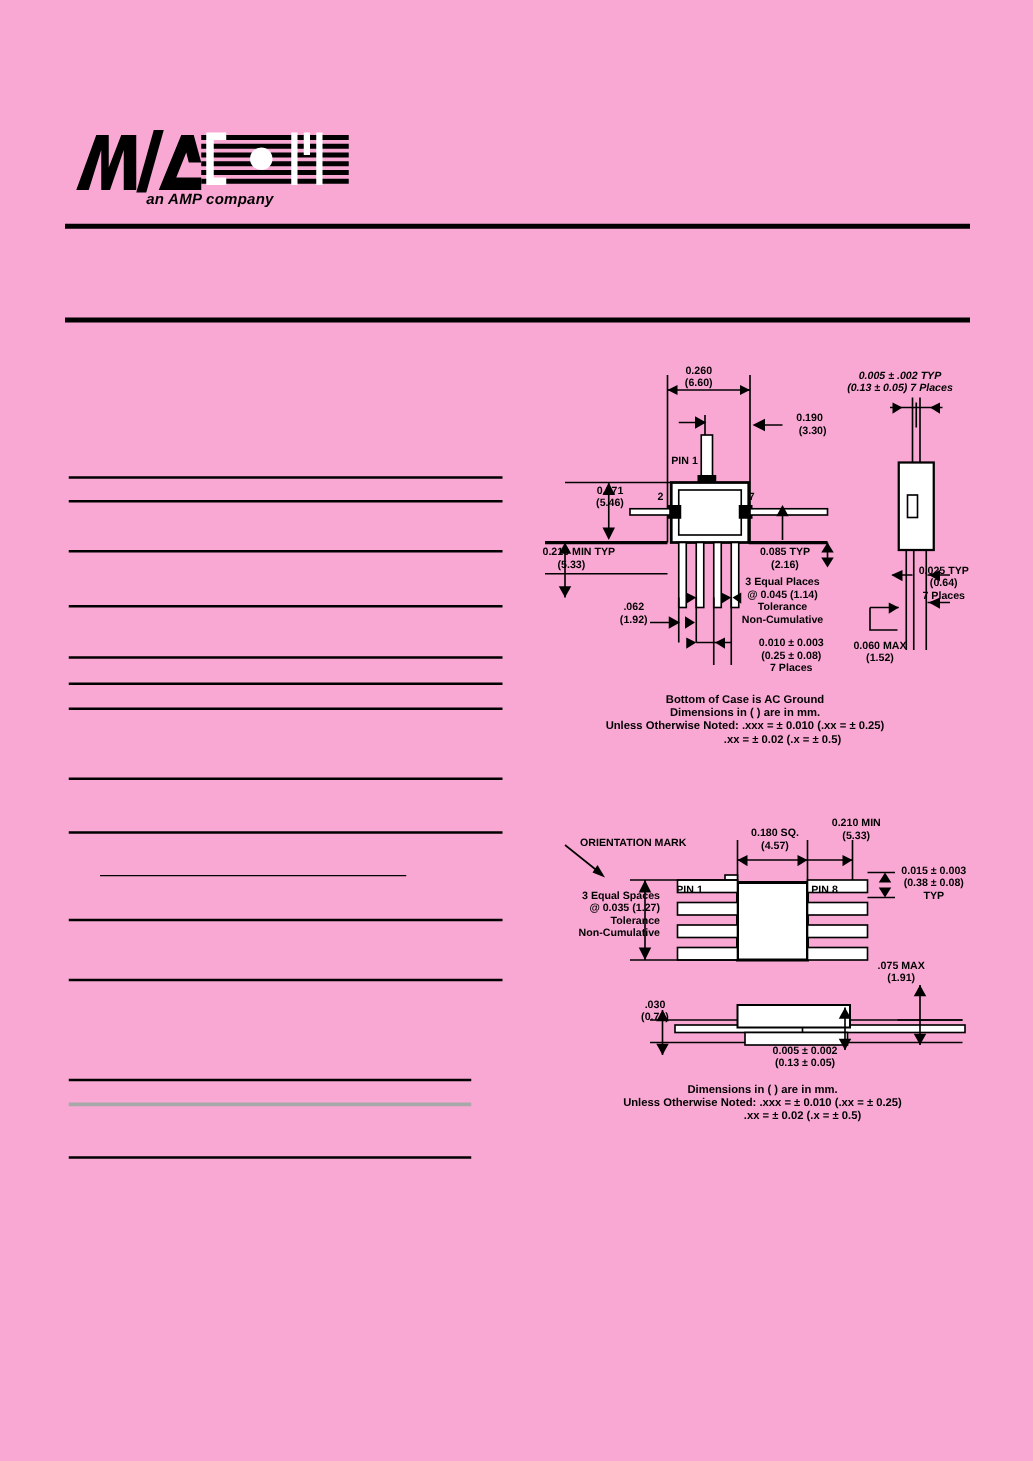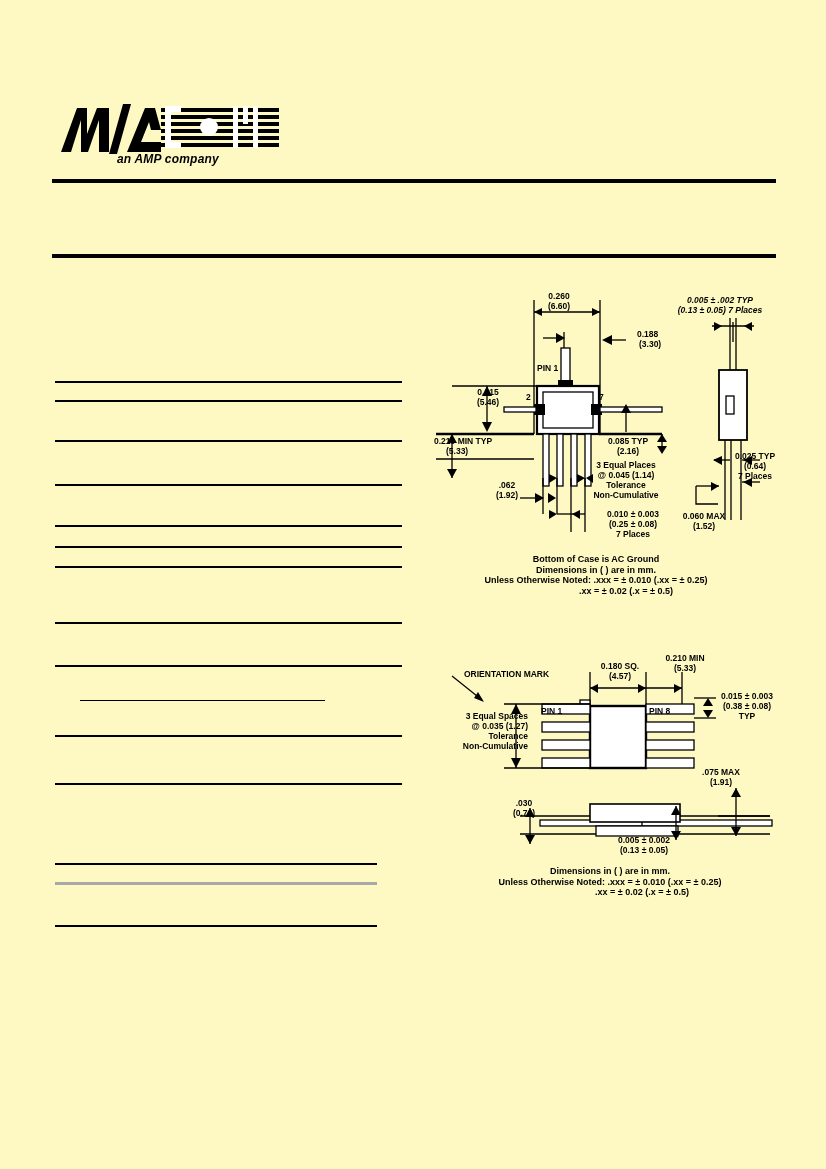--- a/index.html
+++ b/index.html
@@ -1,21 +1,21 @@
 <!DOCTYPE html>
 <html><head>
 <meta charset="utf-8">
 <title>Datasheet Page</title>
 <style>
   html,body{margin:0;padding:0;background:#ffffff;}
   body{
     width:826px;height:1169px;position:relative;overflow:hidden;
     font-family:"Liberation Sans", sans-serif;color:#000;
   }
-  .page{position:absolute;left:0;top:0;width:826px;height:1169px;background:#fef9c3;}
+  .page{position:absolute;left:0;top:0;width:826px;height:1169px;background:#f9a8d4;}
 
   
   .logo-block{position:absolute;left:57px;top:104px;width:230px;height:62px;}
   .logo-svg{display:block;}
 
   
   .rule{position:absolute;background:#000;}
 
   
   .tbl-line{position:absolute;background:#000;height:2px;}
@@ -195,28 +195,28 @@
       <line x1="266" y1="204" x2="289" y2="204"></line>
     </svg>
   </div>
 
   <div class="lbl ctr" style="left:527px;top:292px;width:64px;">
     <div>0.260</div>
     <div>(6.60)</div>
   </div>
 
   <div class="lbl" style="left:637px;top:330px;">
-    <div>0.188</div>
+    <div>0.190</div>
     <div style="padding-left:2px;">(3.30)</div>
   </div>
 
   <div class="lbl" style="left:537px;top:364px;">PIN 1</div>
 
   <div class="lbl ctr" style="left:465px;top:388px;width:46px;">
-    <div>0.215</div>
+    <div>0.371</div>
     <div>(5.46)</div>
   </div>
 
   <div class="lbl" style="left:526px;top:393px;">2</div>
   <div class="lbl" style="left:599px;top:393px;">7</div>
 
   <div class="lbl" style="left:434px;top:437px;">
     <div>0.210 MIN TYP</div>
     <div style="padding-left:12px;">(5.33)</div>
   </div>

